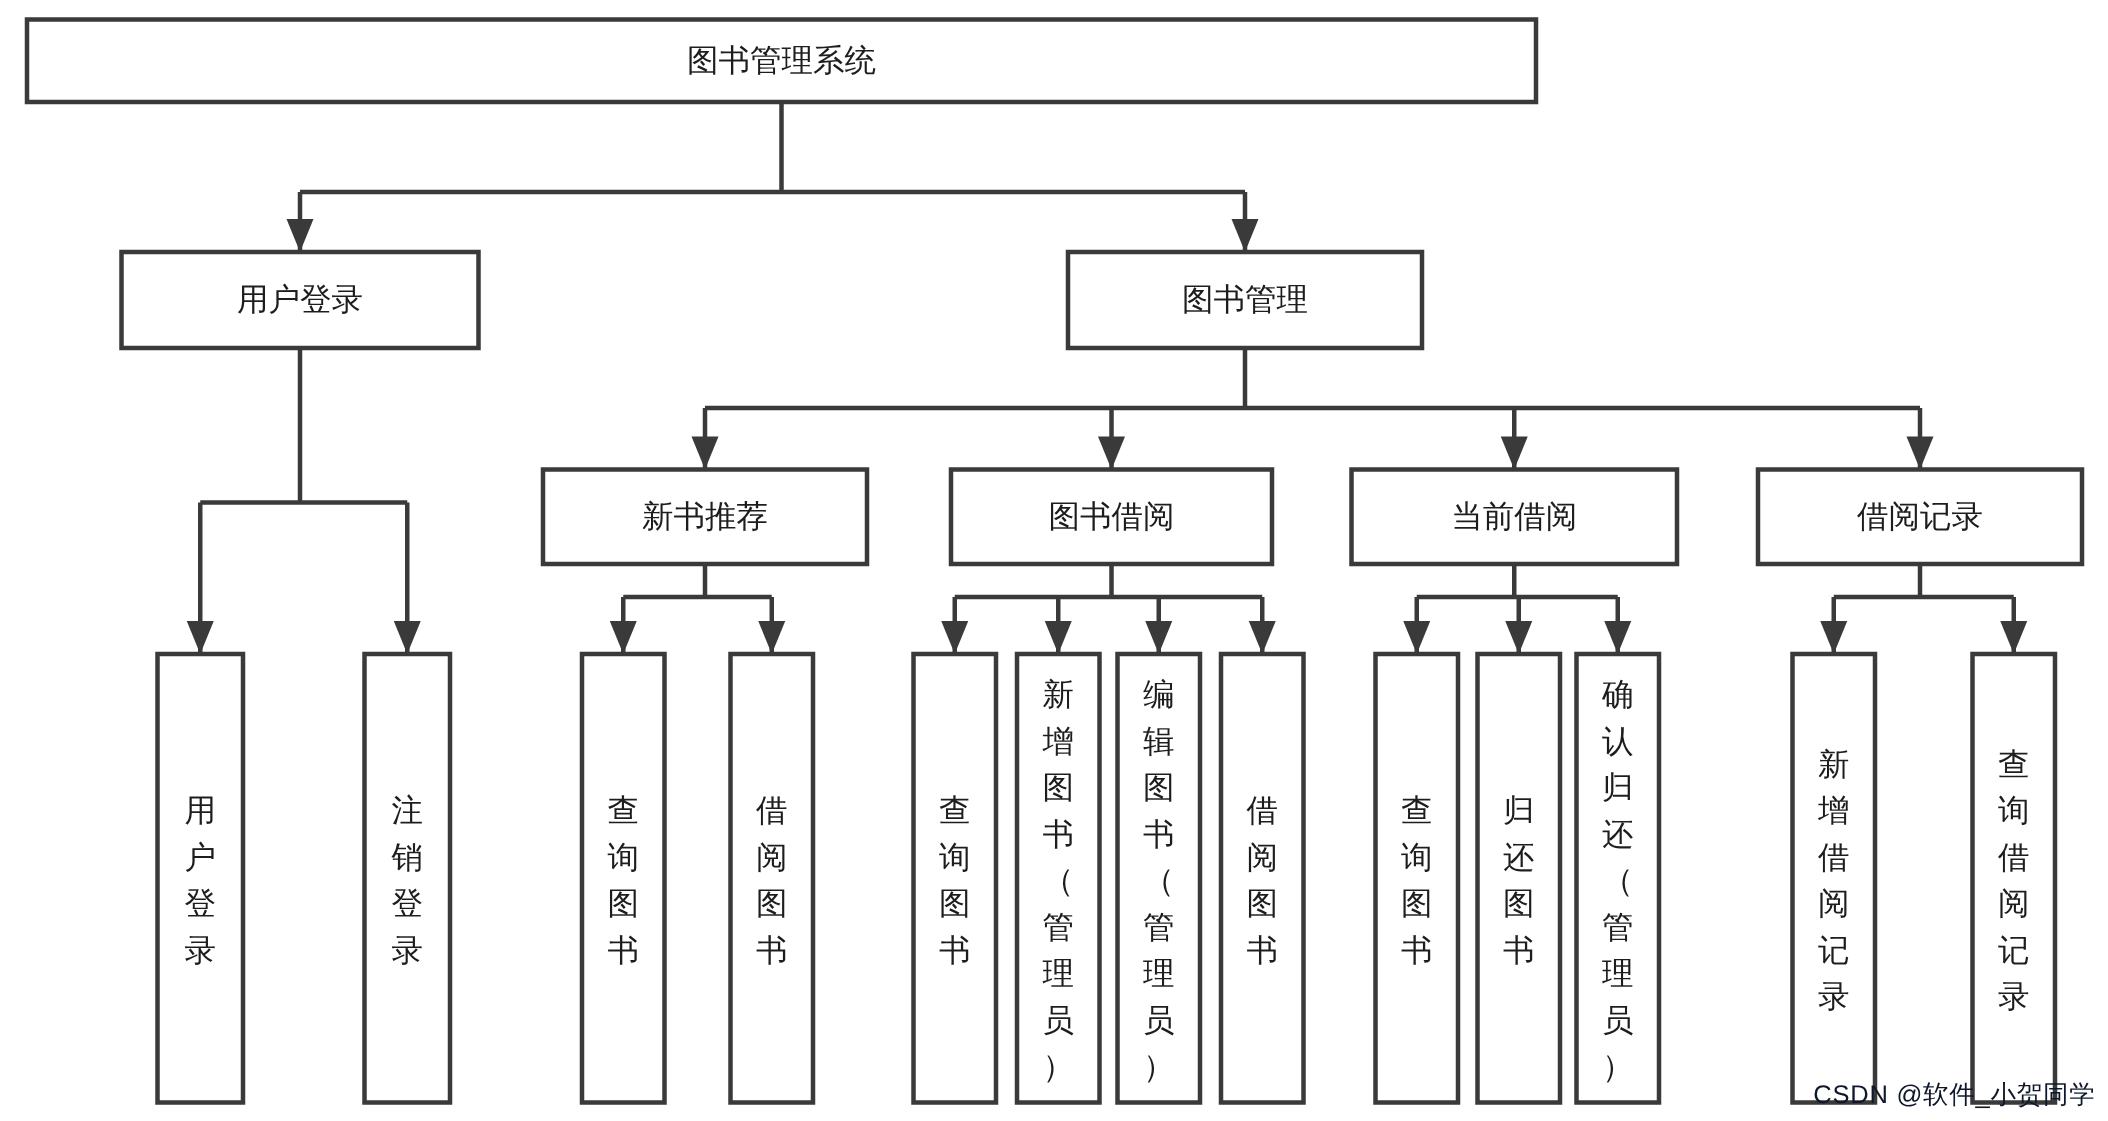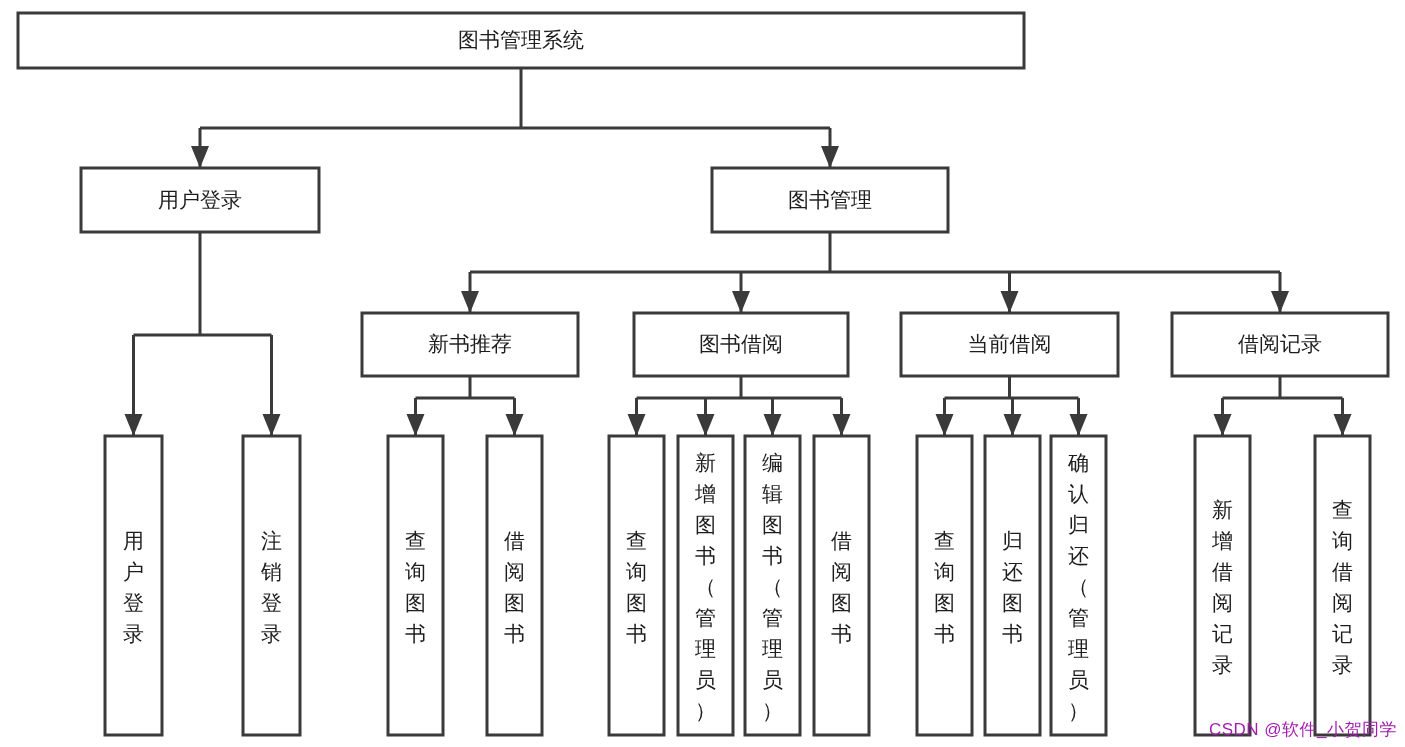--- a/index.html
+++ b/index.html
@@ -55,21 +55,21 @@
     font-size: 21px;
     fill: #1d1d1d;
     text-anchor: middle;
   }
   .watermark {
     position: absolute;
     right: 8px;
     bottom: 6px;
     font-family: "Liberation Sans", "DejaVu Sans", sans-serif;
     font-size: 17px;
-    color: #a21caf;
+    color: #0f172a;
     letter-spacing: 0.5px;
     white-space: nowrap;
     user-select: none;
   }
 </style>
 </head>
 <body>
 
 <div id="diagram-root">
   <svg id="flow" viewBox="0 0 1405 747" xmlns="http://www.w3.org/2000/svg">

